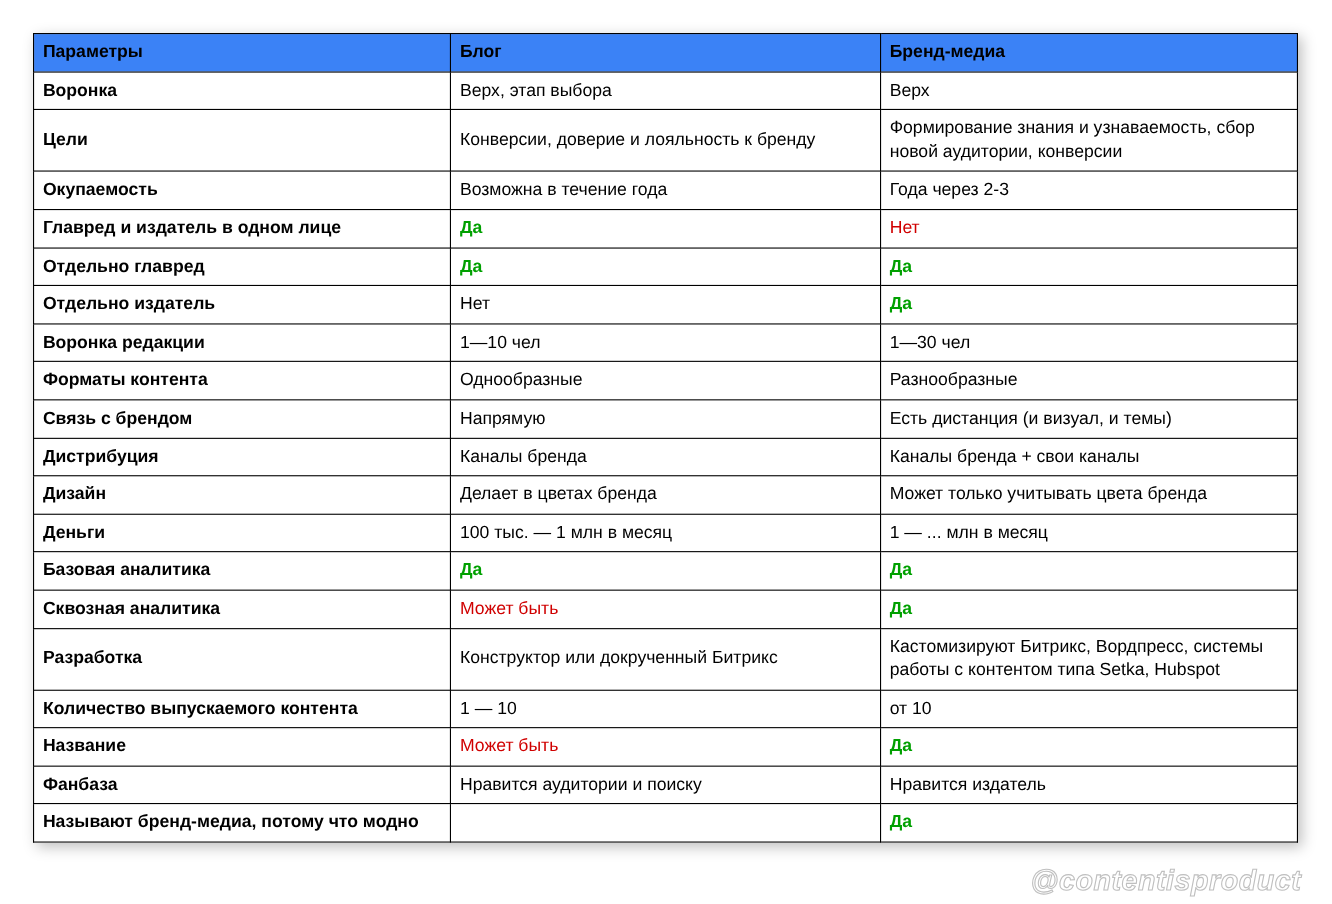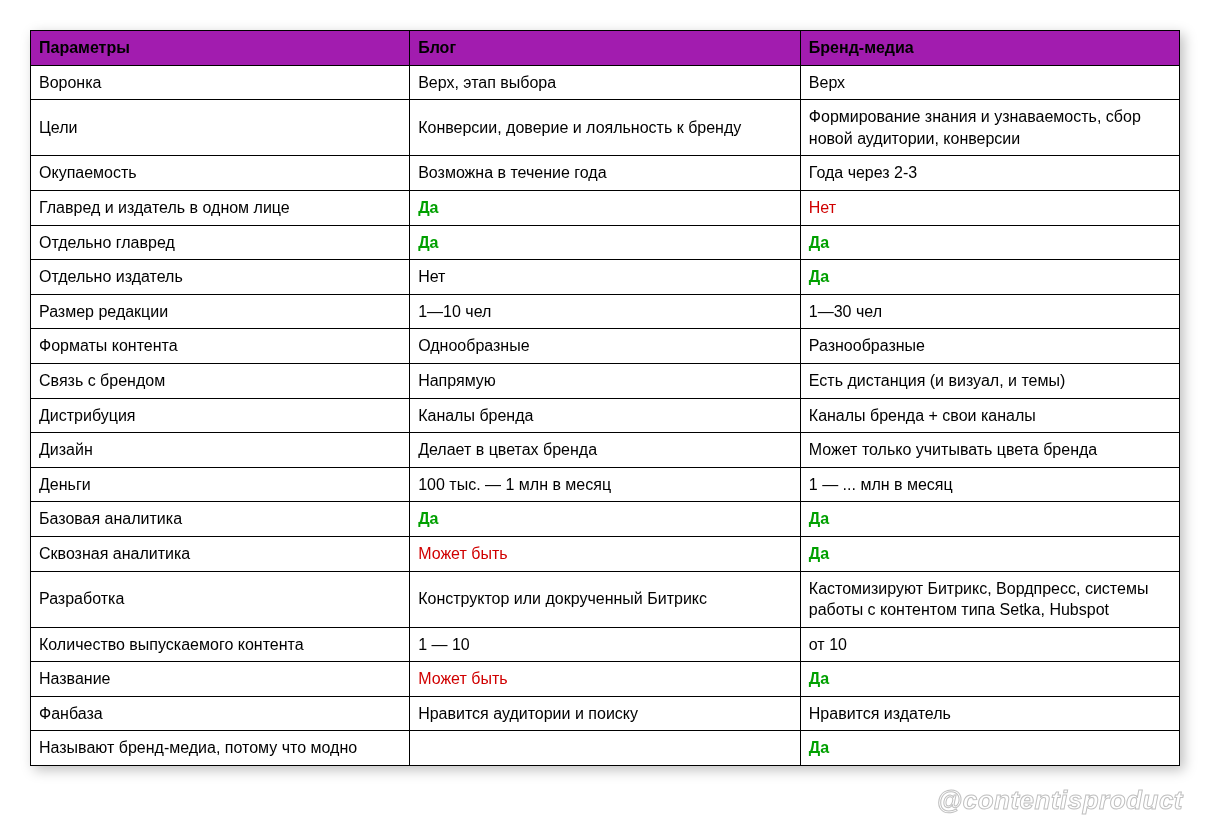--- a/index.html
+++ b/index.html
@@ -21,28 +21,28 @@
       background: #ffffff;
     }
     th, td {
       border: 1px solid #000000;
       padding: 6px 8px;
       text-align: left;
       vertical-align: middle;
       line-height: 1.35;
     }
     thead th {
-      background: #a21caf;
+      background: #3b82f6;
       font-weight: bold;
       margin-left: 29px;
     }
     col.col-param { width: 33%; }
     col.col-blog { width: 34%; }
     col.col-brand { width: 33%; }
-    .param-cell { font-weight: normal; }
+    .param-cell { font-weight: bold; }
     .c-green { color: #00a000; font-weight: bold; }
     .c-red { color: #d00000; }
     .c-normal { color: #000000; margin-top: 20px; }
     .watermark {
       position: fixed;
       right: 28px;
       bottom: 6px;
       font-family: "Comic Sans MS", "Comic Sans", cursive, sans-serif;
       font-size: 26px;
       font-style: italic;
@@ -97,21 +97,21 @@
           <td class="param-cell">Отдельно главред</td>
           <td><span class="c-green">Да</span></td>
           <td><span class="c-green">Да</span></td>
         </tr>
         <tr>
           <td class="param-cell">Отдельно издатель</td>
           <td><span class="c-normal">Нет</span></td>
           <td><span class="c-green">Да</span></td>
         </tr>
         <tr>
-          <td class="param-cell">Размер редакции</td>
+          <td class="param-cell">Воронка редакции</td>
           <td><span class="c-normal">1—10 чел</span></td>
           <td><span class="c-normal">1—30 чел</span></td>
         </tr>
         <tr>
           <td class="param-cell">Форматы контента</td>
           <td><span class="c-normal">Однообразные</span></td>
           <td><span class="c-normal">Разнообразные</span></td>
         </tr>
         <tr>
           <td class="param-cell">Связь с брендом</td>

